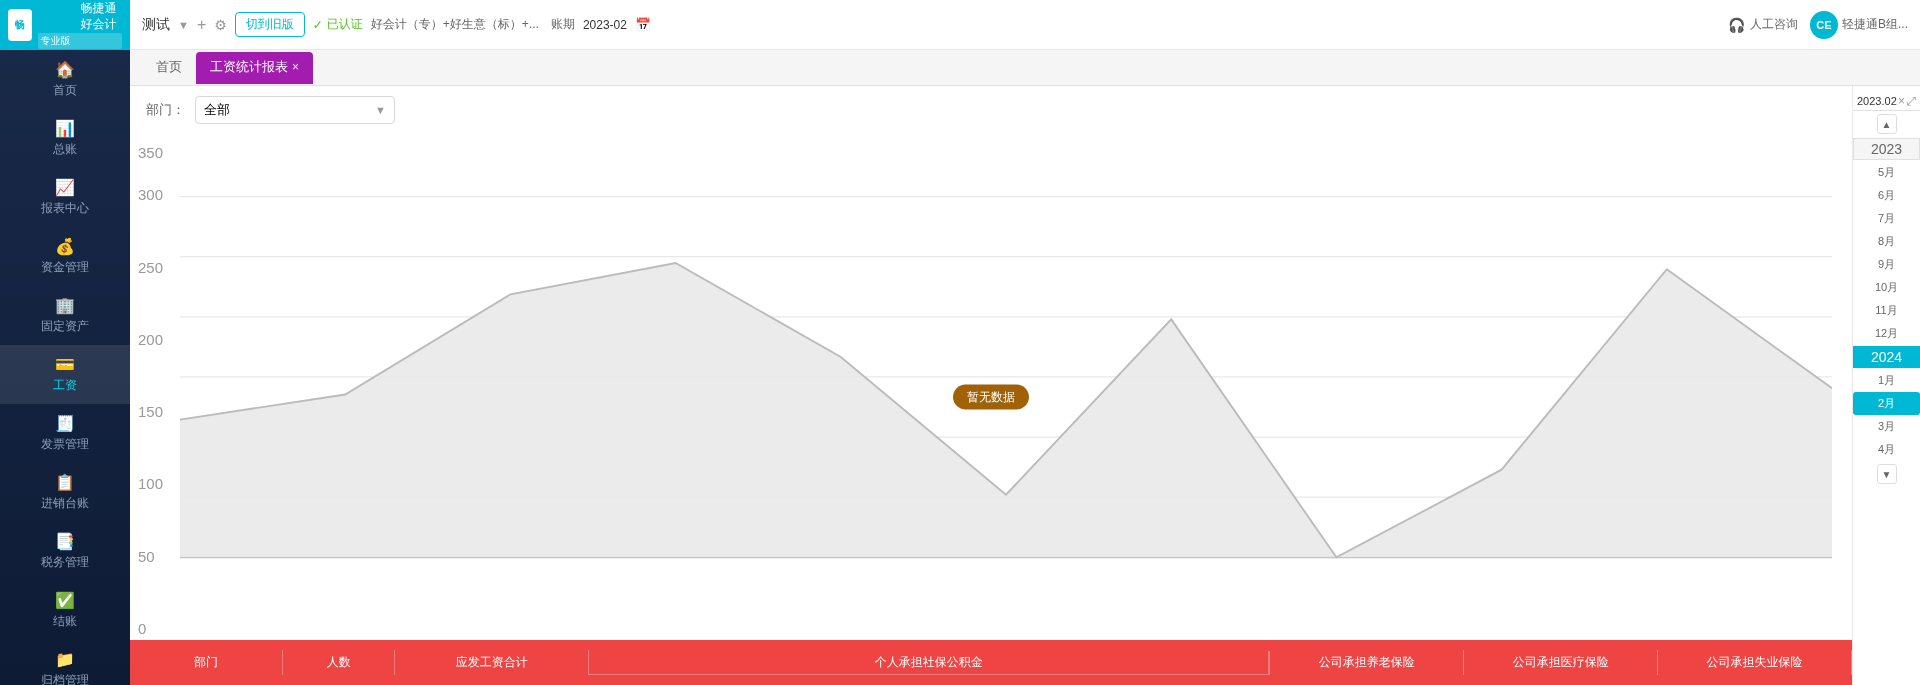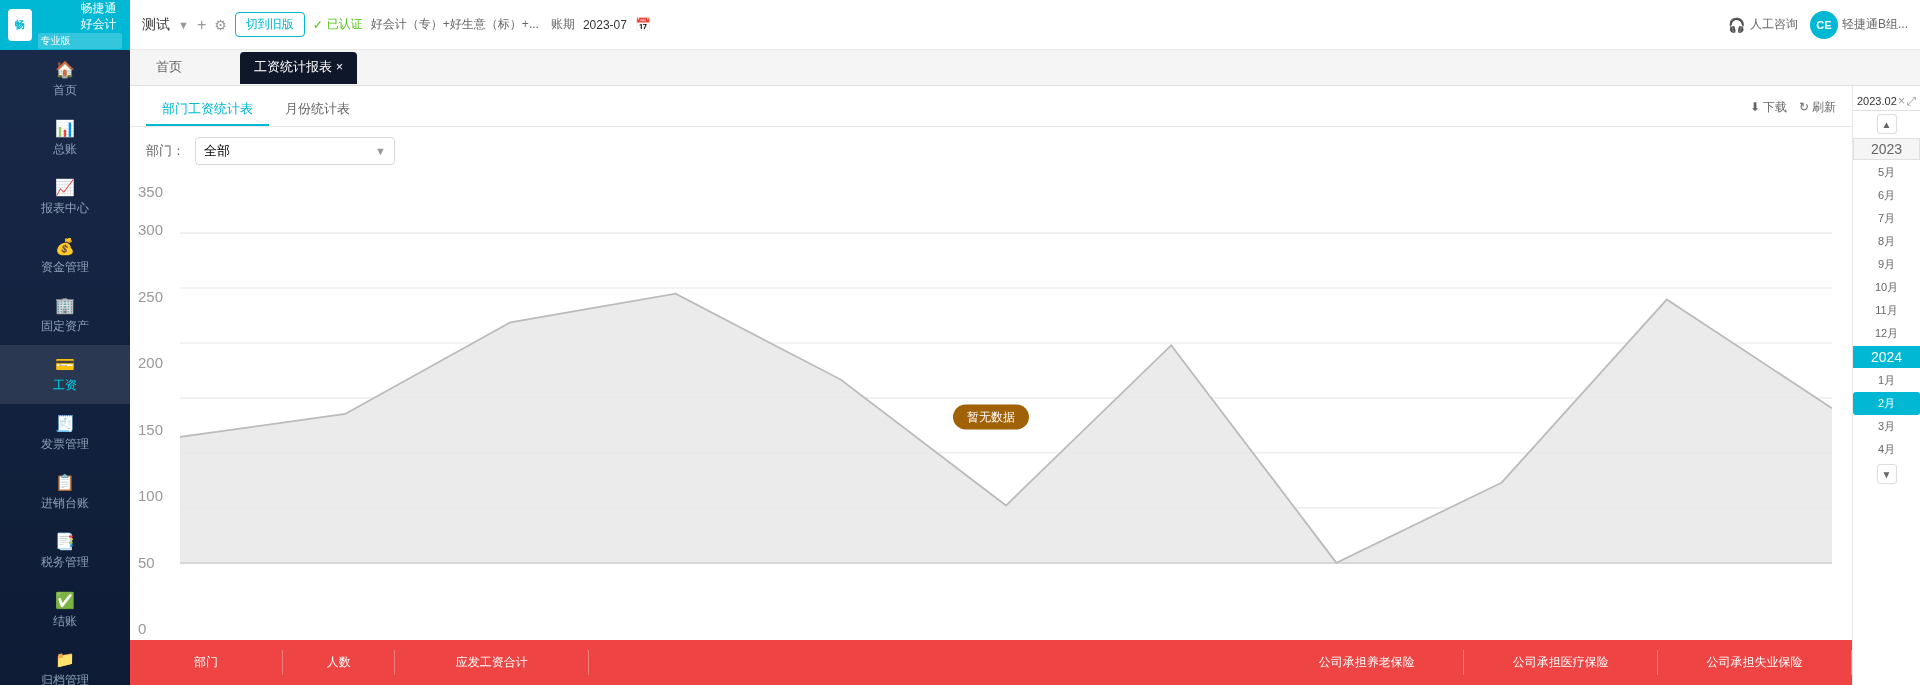--- a/index.html
+++ b/index.html
@@ -112,24 +112,24 @@
       flex-shrink: 0;
     }
     .tab {
       padding: 6px 14px;
       font-size: 13px;
       cursor: pointer;
       color: #666;
       border-bottom: 2px solid transparent;
     }
     .tab.active {
-      background: #0f172a;
+      background: #a21caf;
       color: white;
       border-radius: 4px 4px 0 0;
-      display: flex; align-items: center; gap: 4px; margin-left: 44px;
+      display: flex; align-items: center; gap: 4px;
     }
     .tab-close { font-size: 12px; cursor: pointer; }
 
     
     .content {
       flex: 1;
       display: flex;
       overflow: hidden;
     }
 
@@ -370,21 +370,21 @@
     <span style="color:#999;font-size:11px;cursor:pointer;">▼</span>
     <span style="color:#999;font-size:16px;cursor:pointer;">+</span>
     <span class="topbar-gear">⚙</span>
     <button class="topbar-switch-btn">切到旧版</button>
     <span class="topbar-badge badge-green">
       <span>✓</span>
       <span>已认证</span>
     </span>
     <span style="color:#666;font-size:12px;">好会计（专）+好生意（标）+...</span>
     <span style="color:#666;font-size:12px;margin-left:4px;">账期</span>
-    <span style="color:#333;font-size:12px;">2023-07</span>
+    <span style="color:#333;font-size:12px;">2023-02</span>
     <span style="color:#00b8d4;cursor:pointer;font-size:13px;">📅</span>
     <div class="topbar-spacer"></div>
     <div class="topbar-right">
       <div class="topbar-user">
         <span style="font-size:14px;">🎧</span>
         <span>人工咨询</span>
       </div>
       <div class="topbar-user">
         <div class="avatar-ce">CE</div>
         <span>轻捷通B组...</span>
@@ -399,38 +399,20 @@
     <div class="tab active">
       <span>工资统计报表</span>
       <span class="tab-close">×</span>
     </div>
   </div>
 
   <div class="content">
 
     <div class="panel">
 
-      <div class="sub-tabs">
-        <div class="sub-tab active">
-          <span>部门工资统计表</span>
-        </div>
-        <div class="sub-tab">
-          <span>月份统计表</span>
-        </div>
-        <div class="sub-tab-actions">
-          <div class="action-btn">
-            <span>⬇</span>
-            <span>下载</span>
-          </div>
-          <div class="action-btn">
-            <span>↻</span>
-            <span>刷新</span>
-          </div>
-        </div>
-      </div>
 
       <div class="filter-row">
         <span class="filter-label">部门：</span>
         <div class="filter-select" style="display:flex;align-items:center;justify-content:space-between;gap:12px;">
           <span>全部</span>
           <span style="color:#999;font-size:11px;">▼</span>
         </div>
       </div>
 
       <div class="chart-container" style="position:relative;">
@@ -464,20 +446,21 @@
         
         <div class="chart-tooltip" style="position:absolute;top:52%;left:50%;transform:translate(-50%,-50%);">暂无数据</div>
       </div>
 
       <div class="table-footer">
         <div class="table-col-header" style="min-width:80px;flex:1;">部门</div>
         <div class="table-col-header" style="min-width:60px;flex:0.7;">人数</div>
         <div class="table-col-header" style="min-width:110px;flex:1.3;">应发工资合计</div>
 
         <div style="display:flex;flex-direction:column;flex:5;border-right:1px solid rgba(255,255,255,0.3);">
+          <div class="table-col-group-header" style="width:100%;text-align:center;padding:3px 0;font-size:12px;">个人承担社保公积金</div>
         </div>
 
         <div class="table-col-header" style="min-width:110px;flex:1.3;">公司承担养老保险</div>
         <div class="table-col-header" style="min-width:110px;flex:1.3;">公司承担医疗保险</div>
         <div class="table-col-header" style="min-width:110px;flex:1.3;">公司承担失业保险</div>
       </div>
     </div>
 
     <div class="right-panel" style="position:relative;width:68px;">
       <div style="display:flex;align-items:center;justify-content:space-between;width:100%;padding:4px 4px 2px;border-bottom:1px solid #e0e0e0;">

